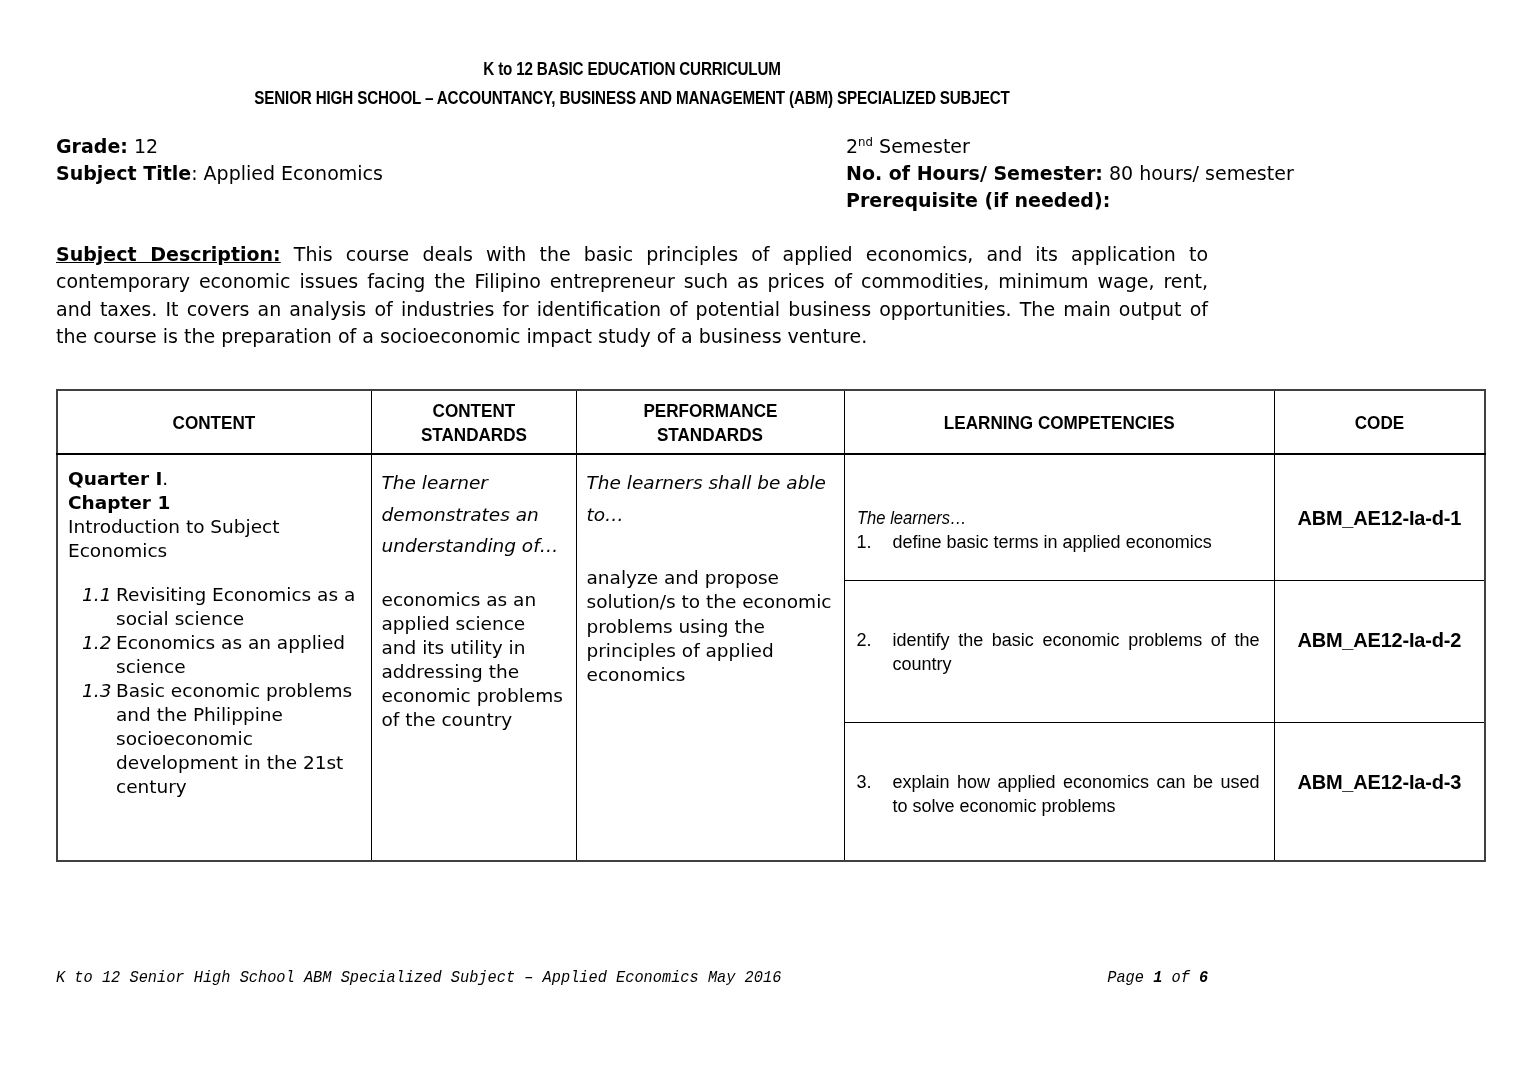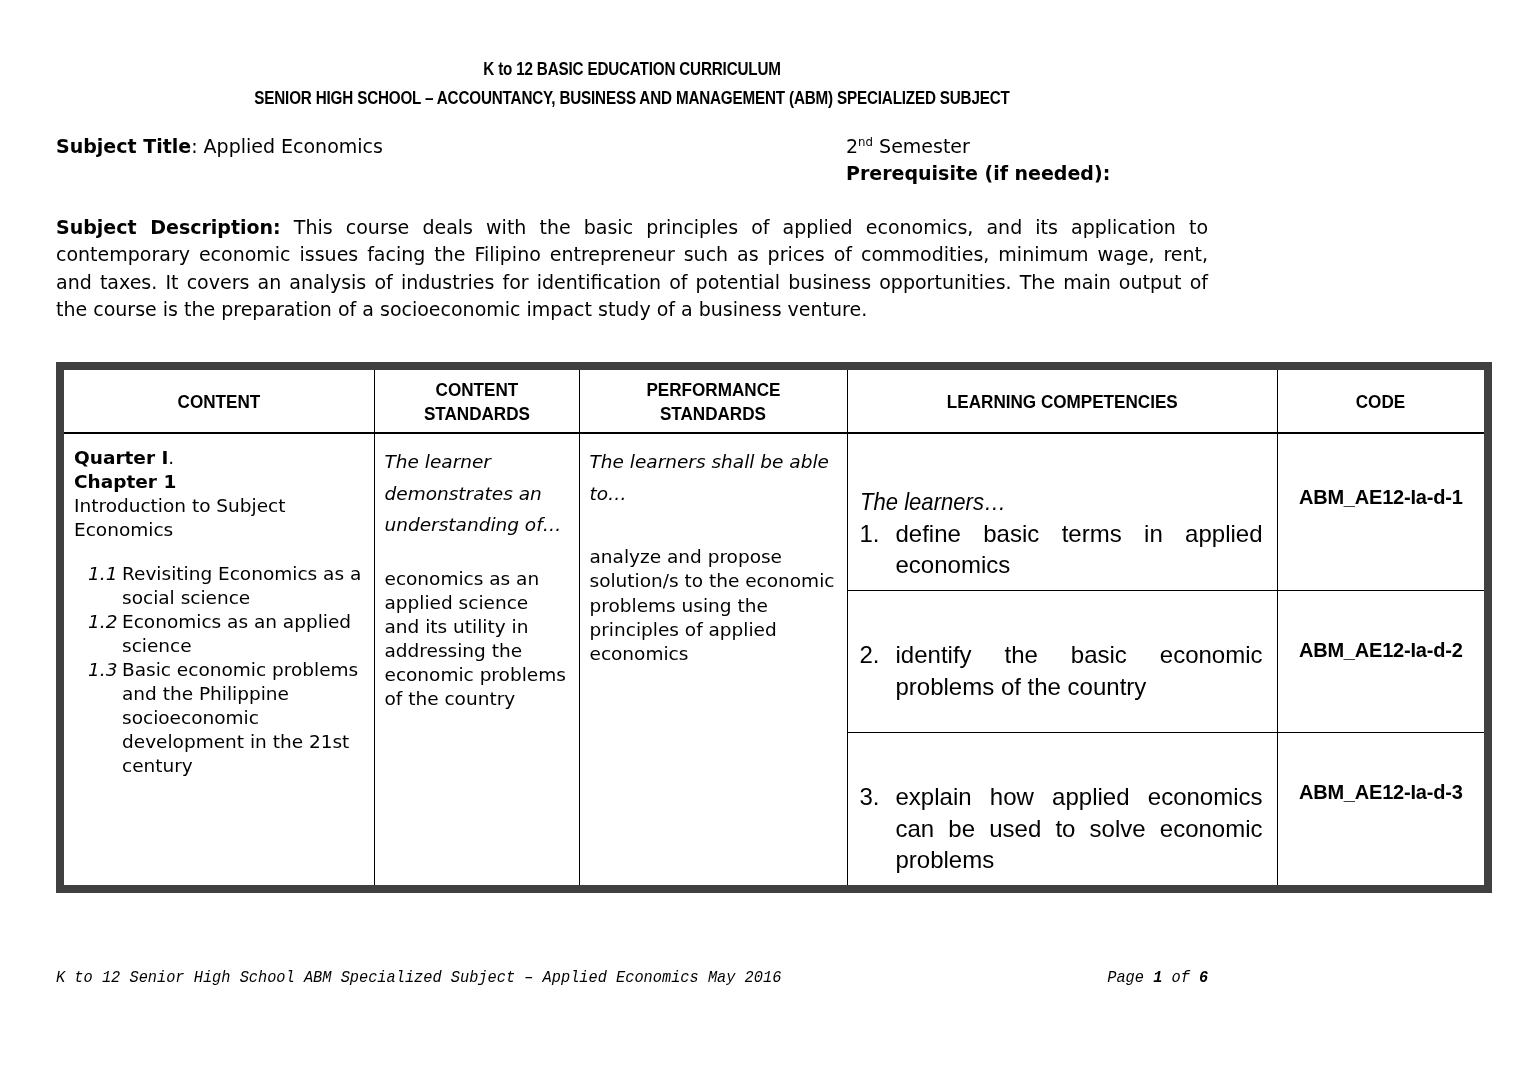--- a/index.html
+++ b/index.html
@@ -60,29 +60,29 @@
     line-height: 0;
   }
 
   
   .description {
     margin-top: 27px;
     font-size: 19px;
     line-height: 1.45;
     text-align: justify;
   }
-  .description b { font-weight: bold; }
+  .description b { font-weight: bold; text-decoration: underline; }
 
   
   table.curriculum {
     margin-top: 38px;
     width: 1428px;
     border-collapse: collapse;
     table-layout: fixed;
-    border: 8px solid #404040;
+    border: 2px solid #404040;
   }
   table.curriculum td, table.curriculum th {
     border: 1px solid #000;
     vertical-align: top;
     padding: 0;
   }
   table.curriculum thead th {
     border-bottom: 2px solid #000;
   }
   .col-content    { width: 314px; }
@@ -140,21 +140,21 @@
   .std-body {
     margin-top: 26px;
     line-height: 1.3;
   }
   .ps-body { margin-top: 36px; }
 
   
   .lc-cell {
     padding: 10px 14px 10px 12px;
     font-family: "Liberation Sans", sans-serif;
-    font-size: 24px;
+    font-size: 18px;
     line-height: 1.3;
   }
   .lc-lead {
     font-style: italic;
     display: block;
     margin-bottom: 1px;
     transform: scaleX(0.92);
     transform-origin: left center;
   }
   .lc-item {
@@ -209,28 +209,36 @@
 <div class="page">
 
   <div class="doc-header">
     <div class="line line1">K to 12 BASIC EDUCATION CURRICULUM</div>
     <div class="line line2">SENIOR HIGH SCHOOL – ACCOUNTANCY, BUSINESS AND MANAGEMENT (ABM) SPECIALIZED SUBJECT</div>
   </div>
 
   <div class="meta">
     <div class="meta-col-left">
       <div class="meta-row">
+        <span class="meta-label">Grade:</span>
+        <span class="meta-val">12</span>
+      </div>
+      <div class="meta-row">
         <span class="meta-label">Subject Title</span><span>:</span>
         <span class="meta-val">Applied Economics</span>
       </div>
     </div>
     <div class="meta-col-right">
       <div class="meta-row">
         <span>2</span><sup class="ord">nd</sup>
         <span>Semester</span>
+      </div>
+      <div class="meta-row">
+        <span class="meta-label">No. of Hours/ Semester:</span>
+        <span class="meta-val">80 hours/ semester</span>
       </div>
       <div class="meta-row">
         <span class="meta-label">Prerequisite (if needed):</span>
         <span class="meta-val"></span>
       </div>
     </div>
   </div>
 
   <div class="description">
     <b>Subject Description:</b>

